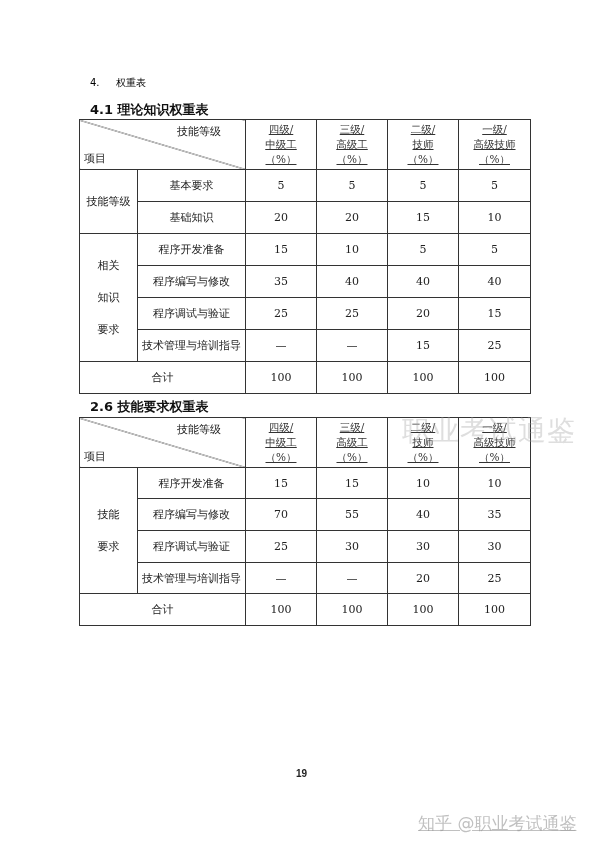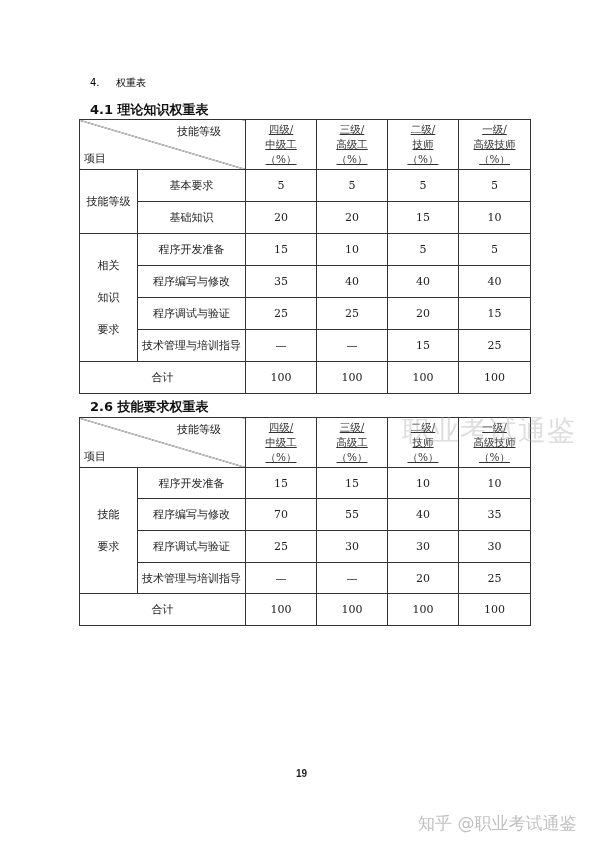--- a/index.html
+++ b/index.html
@@ -10,21 +10,21 @@
   .h2 { position:absolute; left:90px; font-family:"DejaVu Sans", sans-serif; font-size:13px; font-weight:bold; color:#111; }
   table { position:absolute; left:79px; border-collapse:collapse; table-layout:fixed; width:451px; font-size:11px; }
   td { border:1px solid #333; text-align:center; vertical-align:middle; padding:0; line-height:15px; }
   .diag { position:relative; background:
       linear-gradient(to top right, transparent calc(50% - 0.6px), #333 50%, transparent calc(50% + 0.6px)); }
   .diag .tr { position:absolute; right:24px; top:4px; }
   .diag .bl { position:absolute; left:4px; bottom:3px;margin-top:16px; }
   .hdr { font-size:10.5px; color:#333;text-decoration:underline; }
   .pageno { position:absolute; left:296px; top:768px; font-family:Liberation Sans, sans-serif; font-size:10px; font-weight:bold; color:#222; }
   .wm1 { position:absolute; left:402px; top:412px; font-family:"DejaVu Sans", sans-serif; font-size:28px; color:rgba(160,160,160,0.35); letter-spacing:1px; }
-  .wm2 { position:absolute; left:418px; top:812px; font-family:"DejaVu Sans", sans-serif; font-size:17px; color:rgba(150,150,150,0.6); }
+  .wm2 { position:absolute; left:418px; top:812px; font-family:"DejaVu Sans", sans-serif; font-size:17px; color:rgba(150,150,150,0.6);text-decoration:underline; }
 </style>
 </head>
 <body>
 
 <div class="h1"><span class="num">4.</span><span>权重表</span></div>
 
 <div class="h2" style="top:101px;">4.1 理论知识权重表</div>
 
 <table style="top:119px;">
   <colgroup>

